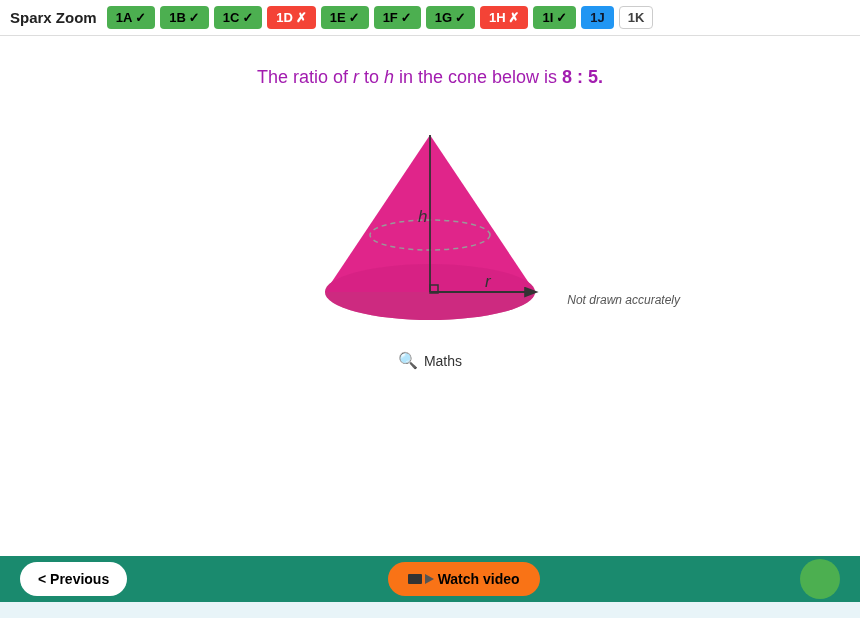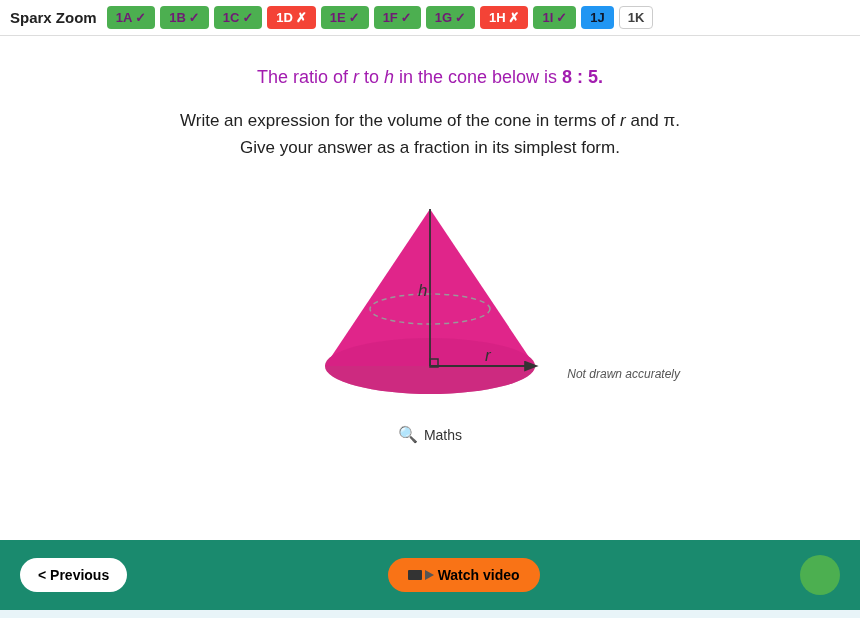--- a/index.html
+++ b/index.html
@@ -35,21 +35,21 @@
       gap: 3px;
       padding: 3px 8px;
       border-radius: 4px;
       font-size: 13px;
       font-weight: 600;
       cursor: pointer;
       border: 1.5px solid transparent;
     }
     .nav-pill.done {
       background: #4CAF50;
-      color: #701a75;
+      color: #000000;
     }
     .nav-pill.fail {
       background: #f44336;
       color: #ffffff;
     }
     .nav-pill.active {
       background: #2196F3;
       color: #0f172a;
     }
     .nav-pill.inactive {
@@ -113,24 +113,24 @@
       font-size: 14px;
       color: #333;
       cursor: pointer;
       margin-top: 14px;
     }
     .zoom-btn .magnify { font-size: 16px; }
 
     
     .bottom-bar {
       position: absolute;
-      bottom: 8px;
+      bottom: 16px;
       left: 0;
       right: 0;
-      height: 70px;
+      height: 46px;
       background: #1a8a6e;
       display: flex;
       align-items: center;
       justify-content: space-between;
       padding: 0 20px;
     }
 
     .prev-btn {
       background: white;
       border: none;
@@ -220,24 +220,20 @@
       <div class="nav-pill inactive">
         <span>1K</span>
       </div>
     </div>
 </div>
 
 <div class="main">
   <div class="question-title">
     The ratio of <em>r</em> to <em>h</em> in the cone below is <strong>8 : 5.</strong>
   </div>
-  <div class="question-subtitle">
-    Write an expression for the volume of the cone in terms of <em>r</em> and π.<br>
-    Give your answer as a fraction in its simplest form.
-  </div>
 
   <div style="position:relative; display:inline-block;">
     <div class="diagram-container">
       <svg class="cone-svg" viewBox="0 0 320 220" xmlns="http://www.w3.org/2000/svg">
 
         <ellipse cx="160" cy="175" rx="105" ry="28" fill="#c0186a" opacity="0.85"></ellipse>
 
         <polygon points="160,18 55,175 265,175" fill="#e0258a"></polygon>
 
         <ellipse cx="160" cy="175" rx="105" ry="28" fill="#d02080" opacity="0.6"></ellipse>

